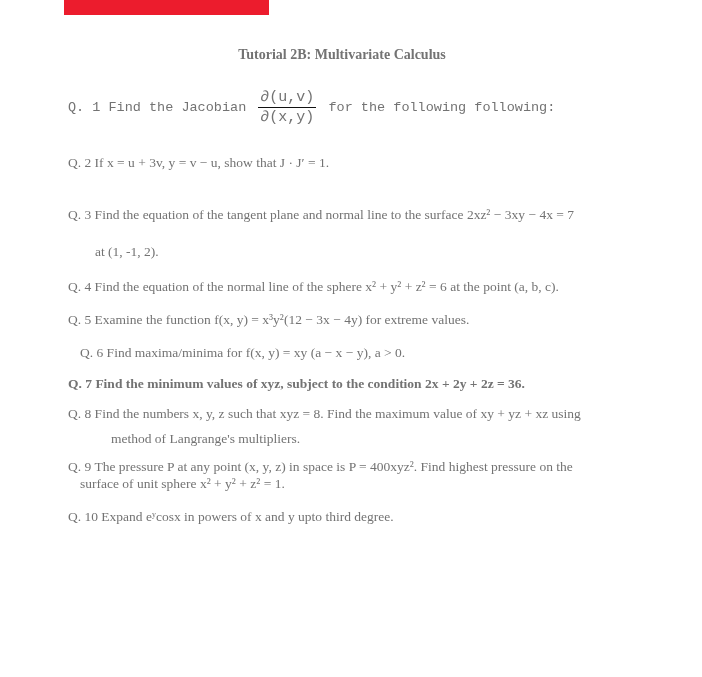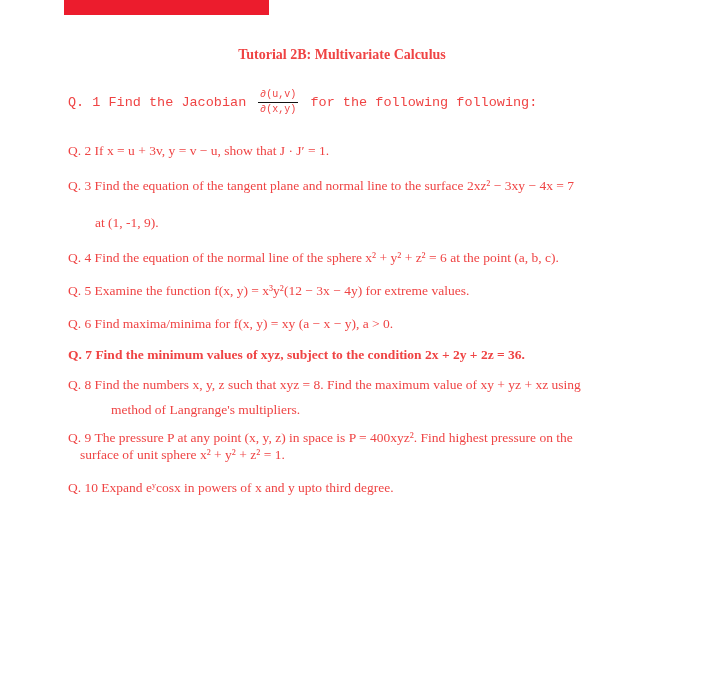--- a/index.html
+++ b/index.html
@@ -6,21 +6,21 @@
     margin: 0;
     padding: 0;
     background: #ffffff;
   }
   .page {
     position: relative;
     width: 684px;
     height: 677px;
     background: #ffffff;
     font-family: "Liberation Serif", "DejaVu Serif", serif;
-    color: #ef4444;
+    color: #737373;
     overflow: hidden;
   }
   .red-bar {
     position: absolute;
     left: 64px;
     top: 0;
     width: 205px;
     height: 15px;
     background: #ec1c2d;
   }
@@ -38,38 +38,38 @@
     font-size: 13.5px;
     line-height: 17px;
   }
   .indent { padding-left: 95px; }
   .indent-sm { padding-left: 80px; }
   .frac {
     display: inline-flex;
     flex-direction: column;
     align-items: center;
     vertical-align: middle;
-    font-size: 10px;
+    font-size: 15px;
     line-height: 1.15;
     margin: 0 4px;
   }
   .frac .num {
     border-bottom: 1px solid #111;
     padding: 0 2px 1px 2px;
   }
   .frac .den { padding-top: 1px; }
   .part-i { display: inline-block; width: 215px; }
   #q1 { margin-top: 25px; font-family: Liberation Mono, monospace; }
   #q1parts { margin-top: 27px; }
   #q2 { margin-top: 27px; }
-  #q3l1 { margin-top: 18px; }
+  #q3l1 { margin-top: 35px; }
   #q3l2 { margin-top: 20px; }
   #q4l1 { margin-top: 18px; }
   #q5 { margin-top: 16px; }
-  #q6 { margin-top: 16px; }
+  #q6 { margin-top: 16px; margin-left: 12px; }
   #q7 { margin-top: 14px; font-weight: bold; }
   #q8l1 { margin-top: 13px; }
   #q8l2 { margin-top: 8px; margin-left: 16px; }
   #q9l1 { margin-top: 11px; }
   #q10 { margin-top: 16px; }
 </style>
 </head>
 <body>
 
 <div class="page">
@@ -84,21 +84,21 @@
         <span class="num">∂(u,v)</span>
         <span class="den">∂(x,y)</span>
       </span>
     <span>for the following following:</span>
   </p>
 
 
   <p class="q" id="q2">Q. 2 If x = u + 3v,  y = v − u, show that J · J′ = 1.</p>
 
   <p class="q" id="q3l1">Q. 3 Find the equation of the tangent plane and normal line to the surface 2xz² − 3xy − 4x = 7</p>
-  <p class="q indent" id="q3l2">at (1, -1, 9).</p>
+  <p class="q indent" id="q3l2">at (1, -1, 2).</p>
 
   <p class="q" id="q4l1">Q. 4 Find the equation of the normal line of the sphere x² + y² + z² = 6 at the point (a, b, c).</p>
 
   <p class="q" id="q5">Q. 5 Examine the function f(x, y) = x³y²(12 − 3x − 4y) for extreme values.</p>
 
   <p class="q" id="q6">Q. 6 Find maxima/minima for f(x, y) = xy (a − x − y), a &gt; 0.</p>
 
   <p class="q" id="q7">Q. 7 Find the minimum values of xyz, subject to the condition 2x + 2y + 2z = 36.</p>
 
   <p class="q" id="q8l1">Q. 8 Find the numbers x, y, z such that xyz = 8. Find the maximum value of xy + yz + xz using</p>

